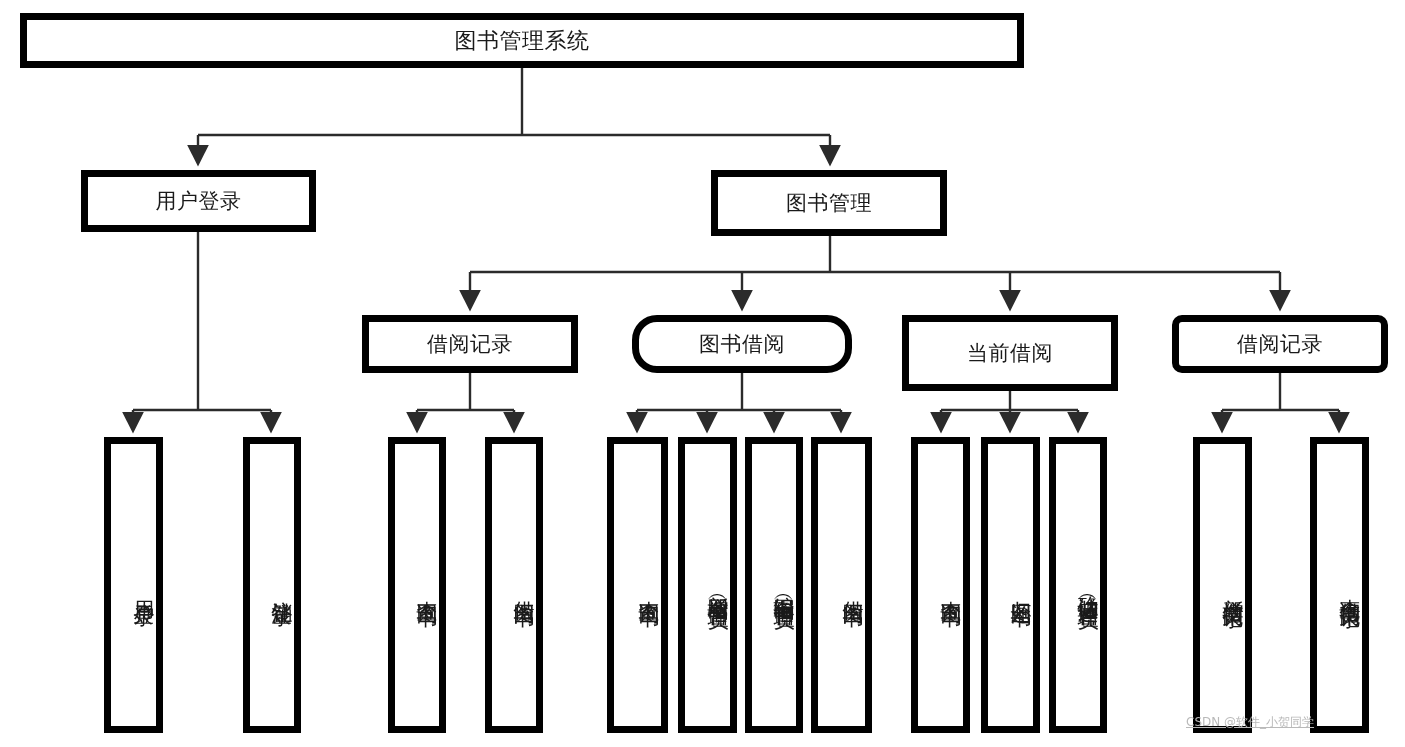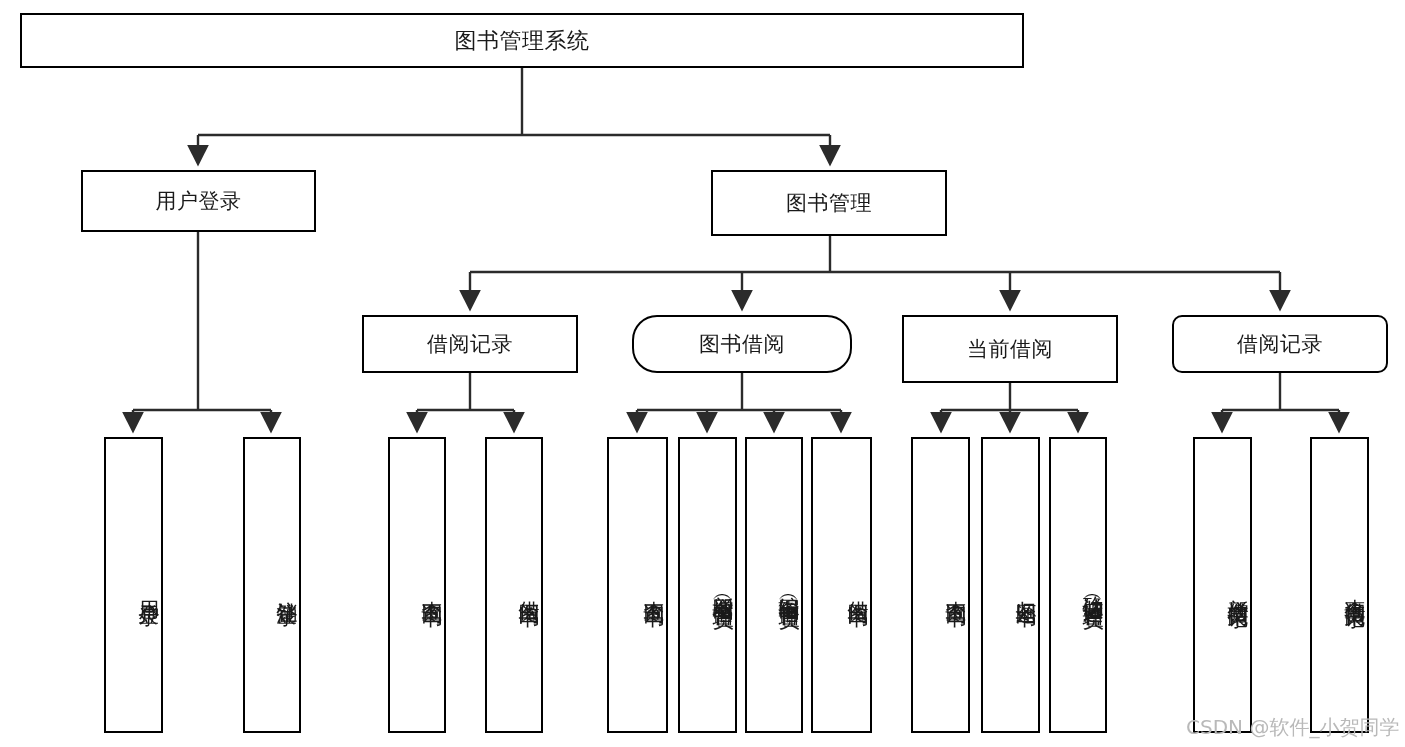--- a/index.html
+++ b/index.html
@@ -21,21 +21,21 @@
     position: absolute;
     left: 0;
     top: 0;
     width: 1405px;
     height: 747px;
     pointer-events: none;
   }
   .node {
     position: absolute;
     box-sizing: border-box;
-    border: 2px solid #000000;
+    border: 7px solid #000000;
     background: #ffffff;
     display: flex;
     align-items: center;
     justify-content: center;
     color: #1a1a1a;
     line-height: 1.18;
     z-index: 2;
   }
   .node.h {
     font-size: 21px;
@@ -56,25 +56,26 @@
     display: block;
     text-align: center;
   }
   .node.root {
     font-size: 22px;
   }
   .watermark {
     position: absolute;
     left: 1186px;
     top: 714px;
-    font-size: 20px;
+    font-size: 12px;
     color: #b9b9b9;
     z-index: 5;
     white-space: nowrap;
     font-family: "DejaVu Sans", "Liberation Sans", sans-serif;
+    text-decoration: underline;
   }
 </style>
 </head>
 <body>
 
 <div id="canvas">
 
   <svg id="wires" viewBox="0 0 1405 747" width="1405" height="747" xmlns="http://www.w3.org/2000/svg">
     <defs>
       <marker id="arrow" viewBox="0 0 12 12" refX="10" refY="6" markerWidth="9" markerHeight="9" orient="auto-start-reverse">
@@ -135,21 +136,21 @@
   <div class="node h" style="left:711px; top:170px; width:236px; height:66px;">
     <span>图书管理</span>
   </div>
 
   <div class="node h" style="left:362px; top:315px; width:216px; height:58px;">
     <span>借阅记录</span>
   </div>
   <div class="node h" style="left:632px; top:315px; width:220px; height:58px;border-radius:25px;">
     <span>图书借阅</span>
   </div>
-  <div class="node h" style="left:902px; top:315px; width:216px; height:68px;text-align:right;">
+  <div class="node h" style="left:902px; top:315px; width:216px; height:76px;text-align:right;">
     <span>当前借阅</span>
   </div>
   <div class="node h" style="left:1172px; top:315px; width:216px; height:58px;border-radius:10px;">
     <span>借阅记录</span>
   </div>
 
   <div class="node v" style="left:104px; top:437px; width:59px; height:296px;">
     <span class="vtext">用户登录</span>
   </div>
   <div class="node v" style="left:243px; top:437px; width:58px; height:296px;">

